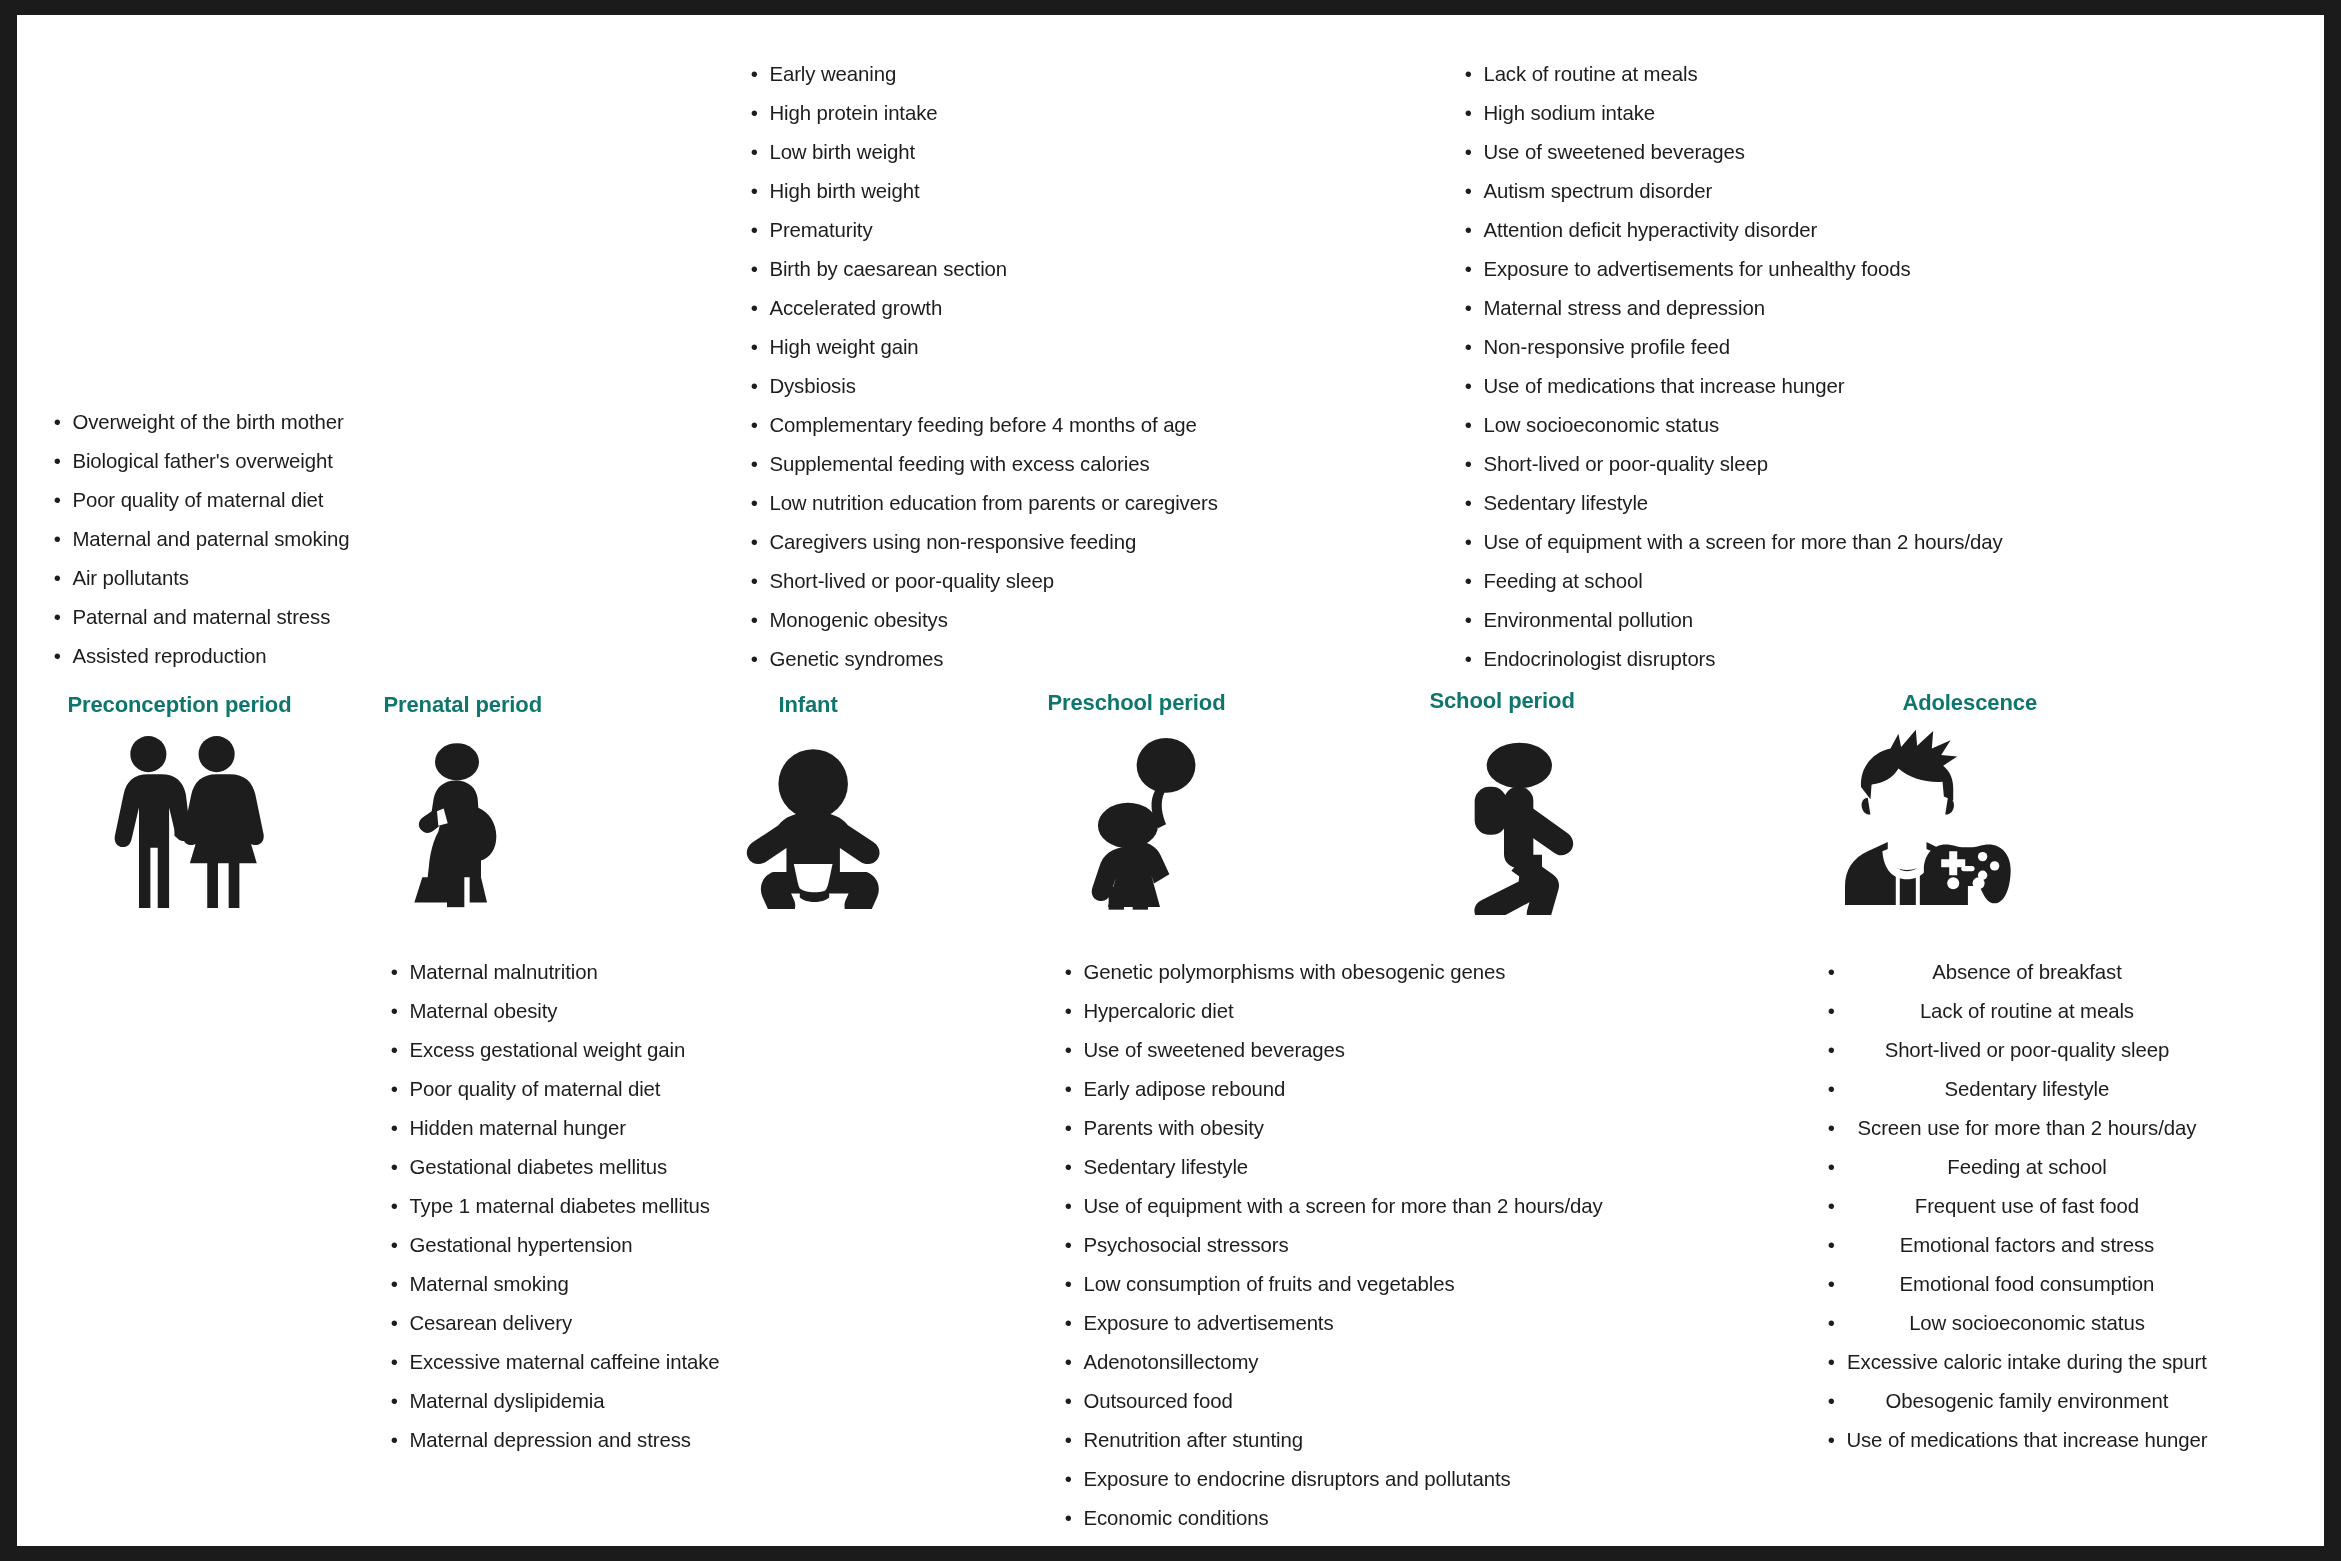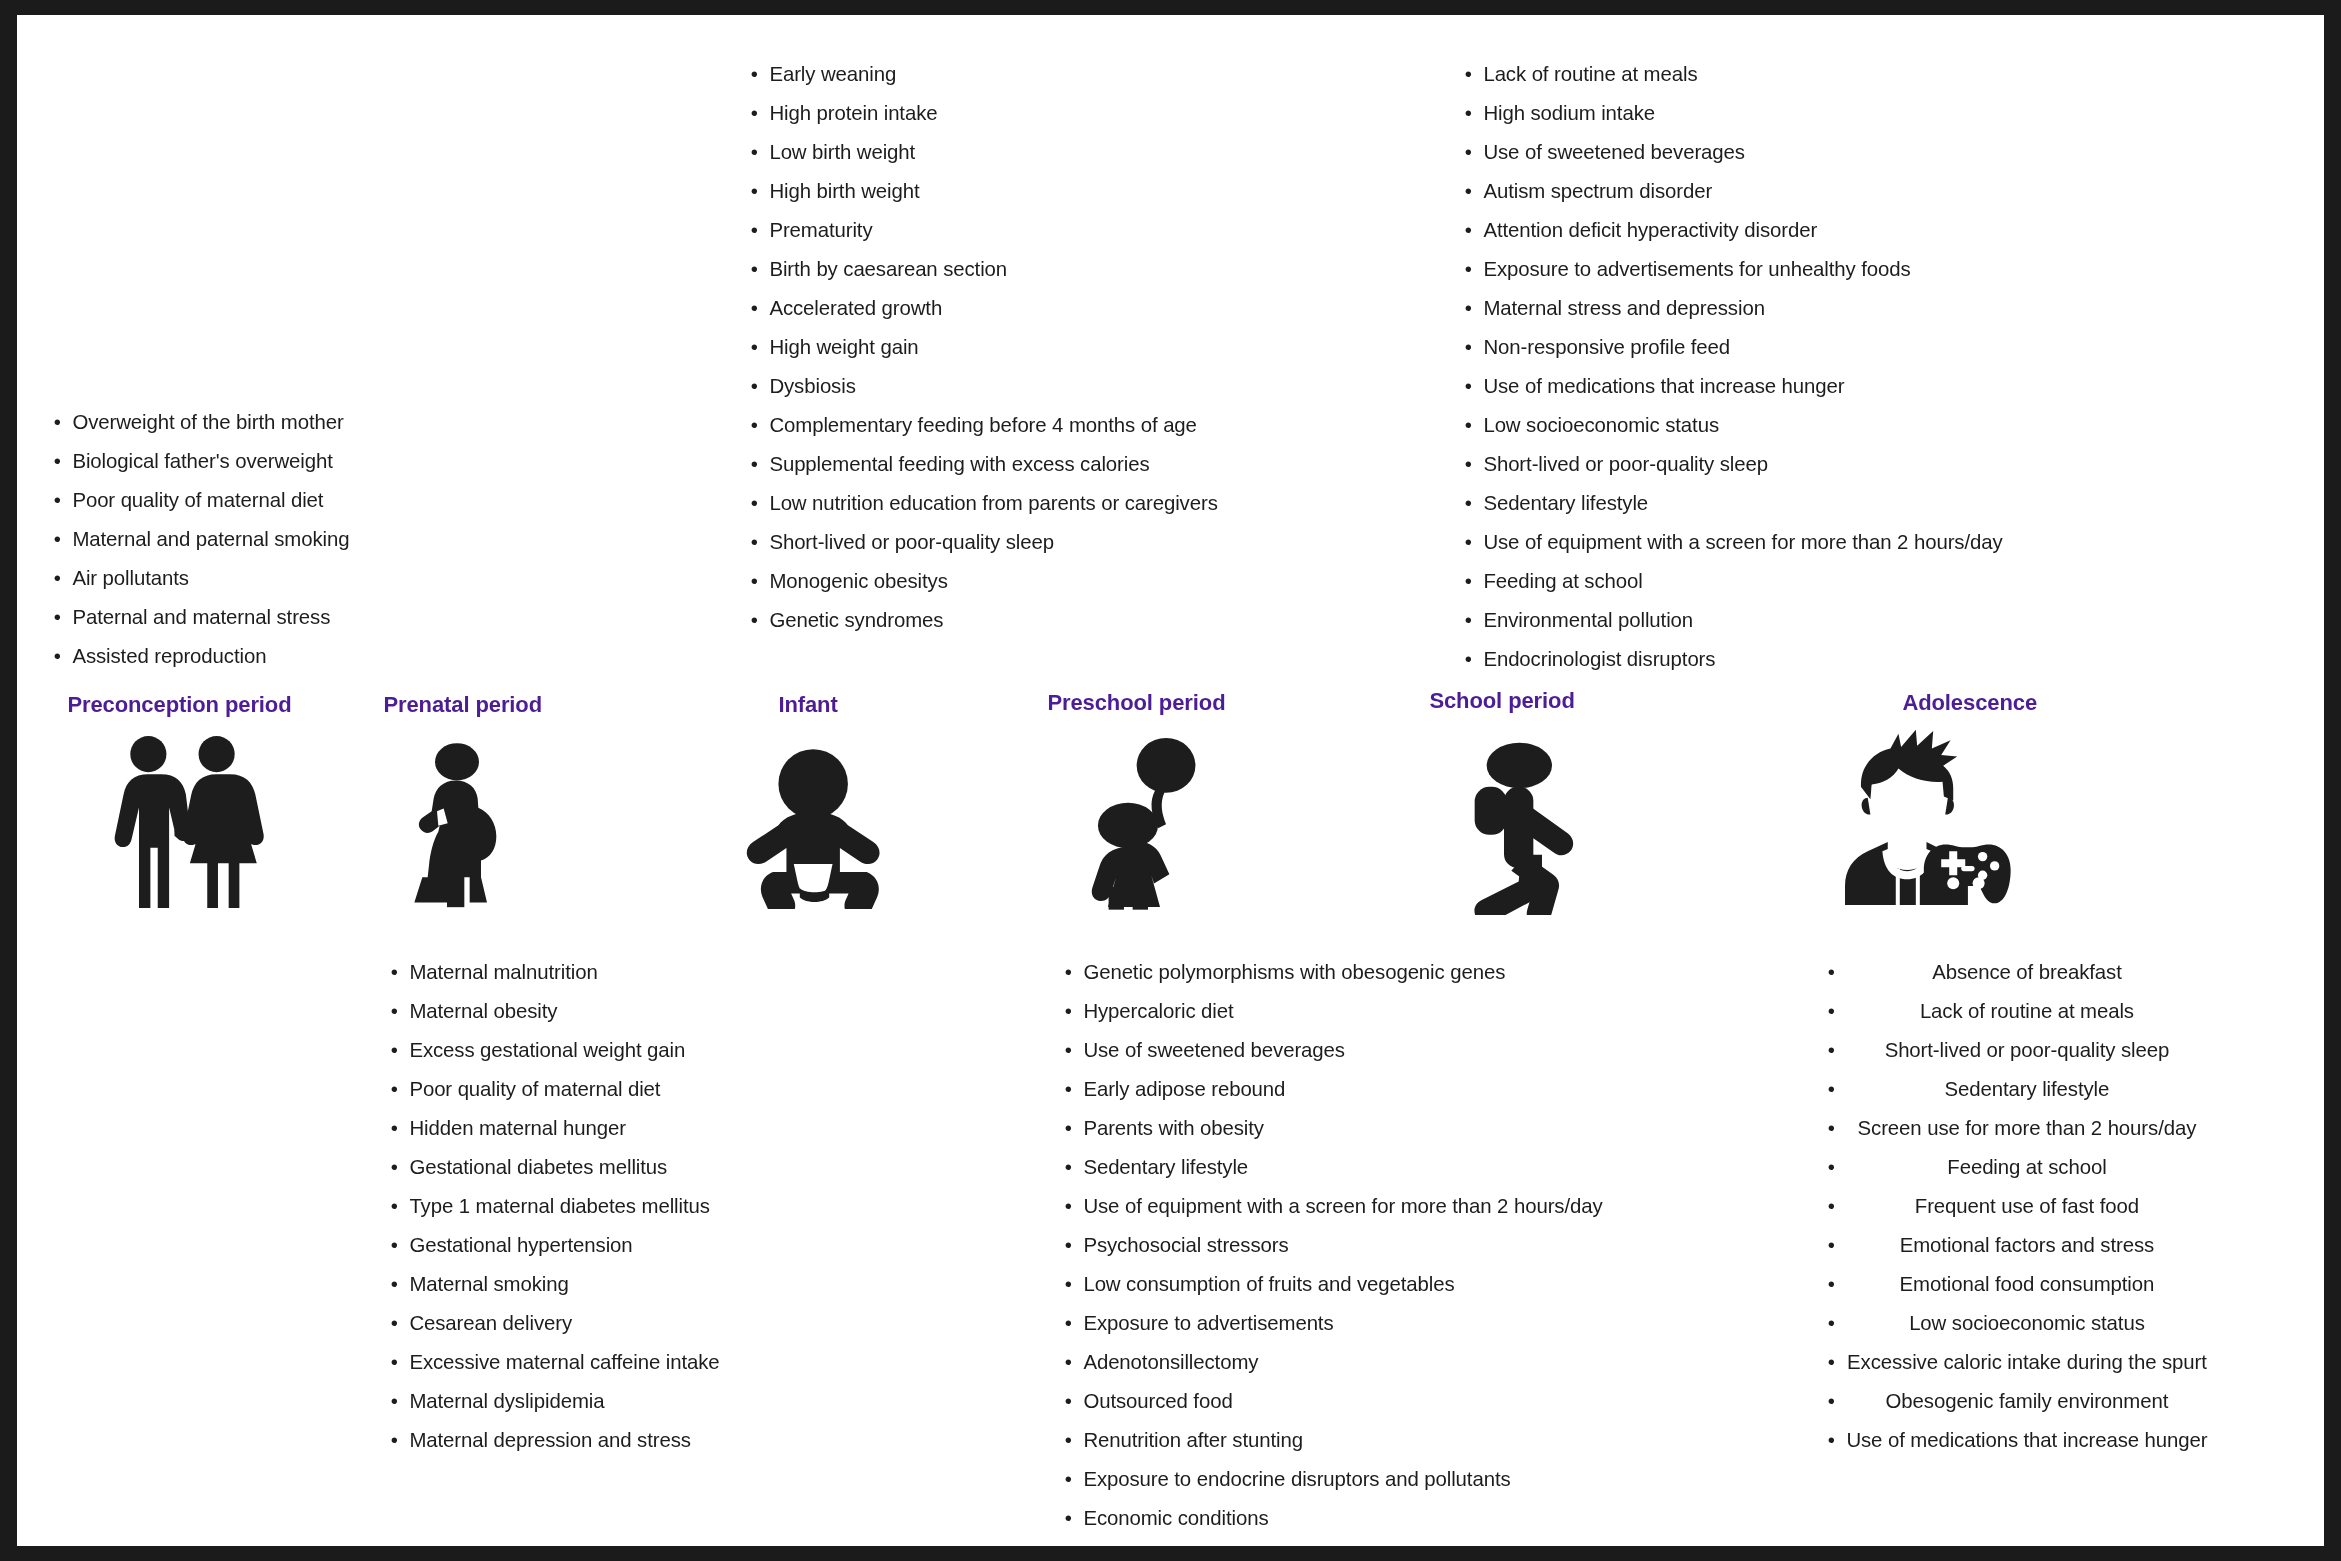--- a/index.html
+++ b/index.html
@@ -61,21 +61,21 @@
   
   #list-prenatal-bottom    { left: 364px;  top: 930px; }
   #list-preschool-bottom   { left: 1038px; top: 930px; }
   #list-adolescence-bottom { left: 1801px; top: 930px; text-align: center; }
 
   
   .stage-title {
     position: absolute;
     font-size: 22px;
     font-weight: bold;
-    color: #4c1d95;
+    color: #0f766e;
     white-space: nowrap;
     letter-spacing: -0.1px;
   }
   #title-preconception { left: 50px;   top: 677px; }
   #title-prenatal      { left: 366px;  top: 677px; }
   #title-infant        { left: 750px; top: 677px; margin-left: 11px; }
   #title-preschool     { left: 1030px; top: 675px; }
   #title-school        { left: 1412px; top: 673px; text-align: center; }
   #title-adolescence   { left: 1885px; top: 675px; }
 
@@ -114,20 +114,21 @@
         <li>Low birth weight</li>
         <li>High birth weight</li>
         <li>Prematurity</li>
         <li>Birth by caesarean section</li>
         <li>Accelerated growth</li>
         <li>High weight gain</li>
         <li>Dysbiosis</li>
         <li>Complementary feeding before 4 months of age</li>
         <li>Supplemental feeding with excess calories</li>
         <li>Low nutrition education from parents or caregivers</li>
+        <li>Caregivers using non-responsive feeding</li>
         <li>Short-lived or poor-quality sleep</li>
         <li>Monogenic obesitys</li>
         <li>Genetic syndromes</li>
       </ul>
 
     <ul class="bullet-list" id="list-school-top">
         <li>Lack of routine at meals</li>
         <li>High sodium intake</li>
         <li>Use of sweetened beverages</li>
         <li>Autism spectrum disorder</li>

